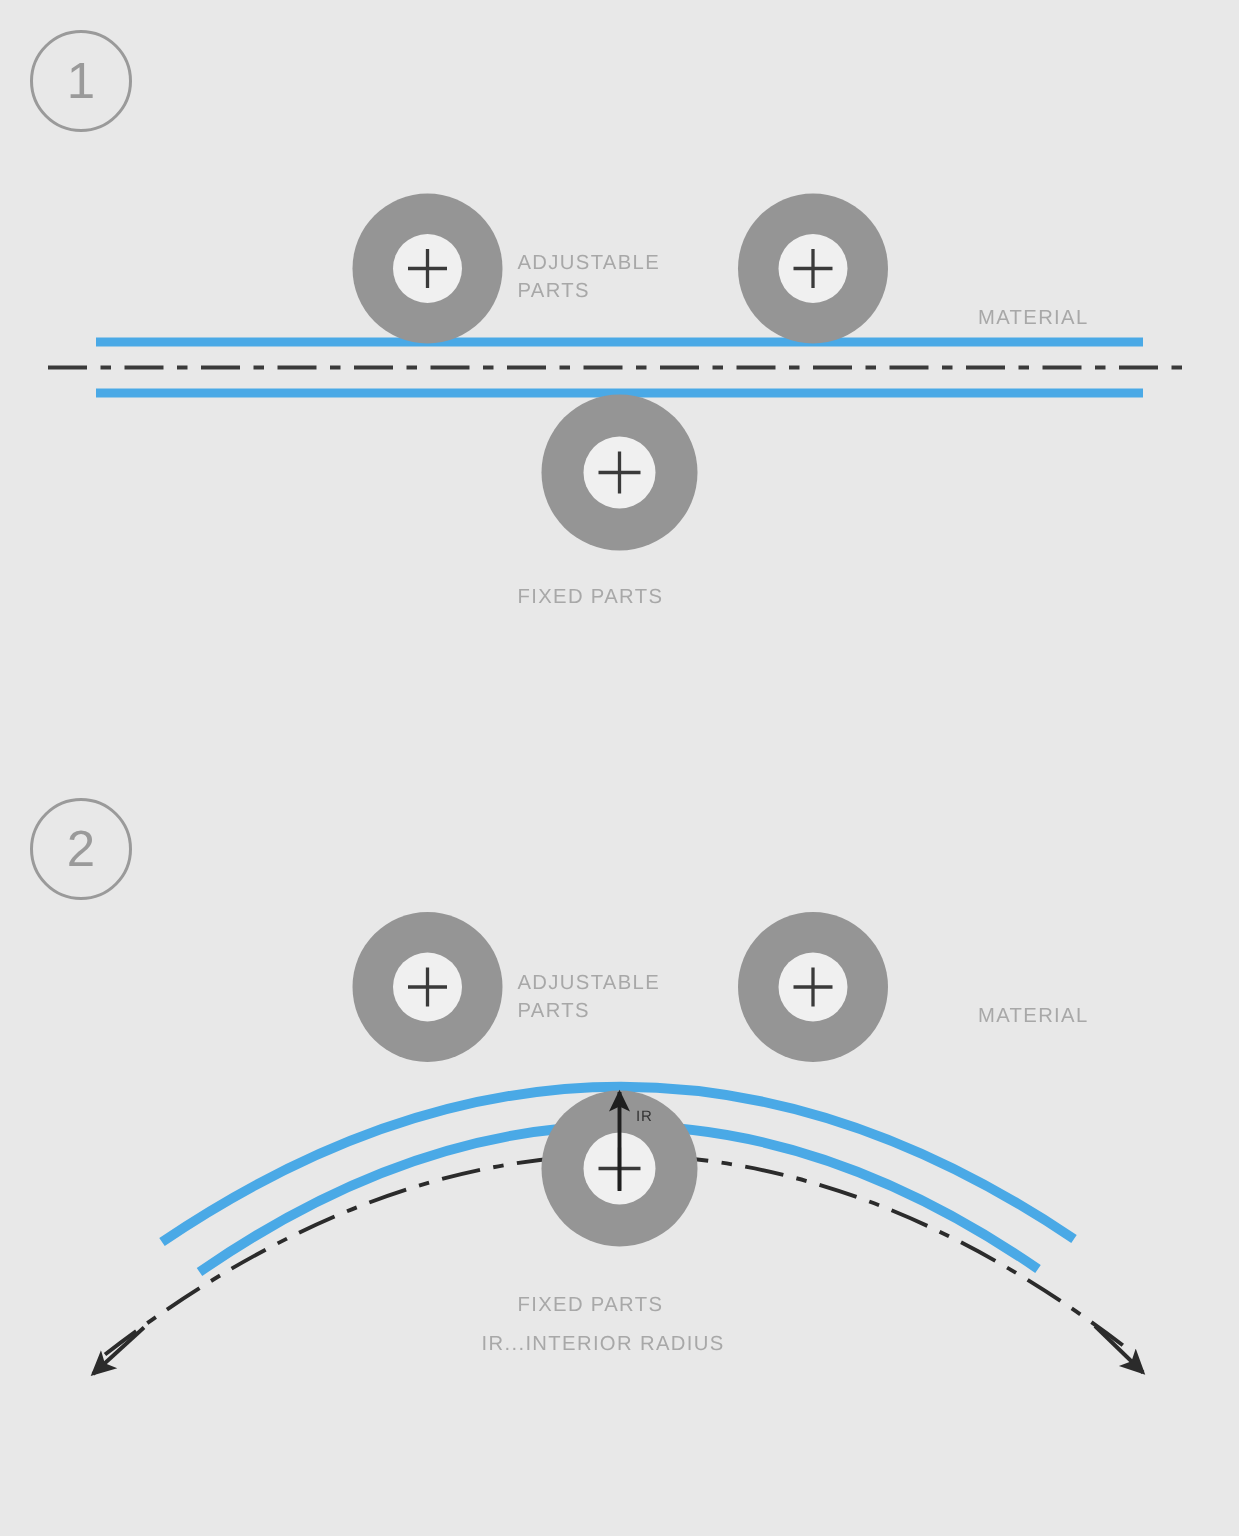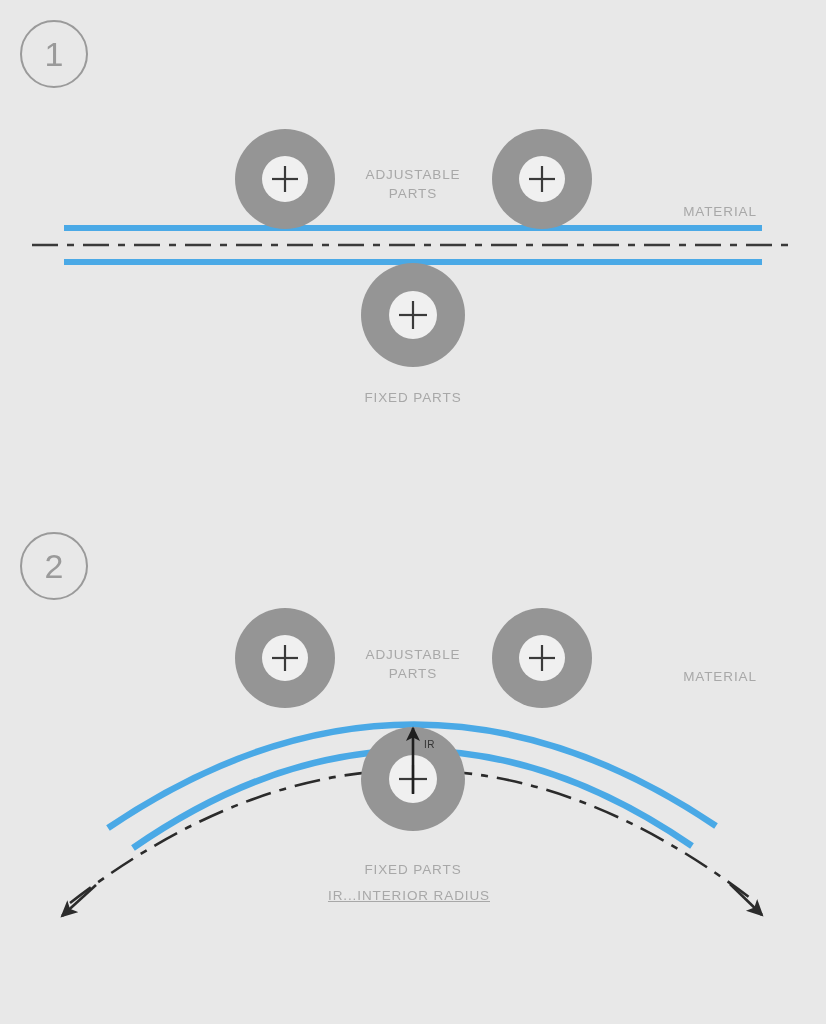--- a/index.html
+++ b/index.html
@@ -51,31 +51,30 @@
     height: 512px;
   }
 
   .label {
     position: absolute;
     color: #a8a8a8;
     font-size: 13.5px;
     letter-spacing: 0.9px;
     font-family: "Liberation Sans", sans-serif;
     white-space: nowrap;
-    text-align: center;
     line-height: 19px;
   }
   .label-adjustable-1 { left: 345px; top: 165px; width: 136px; }
   .label-material-1   { left: 652px; top: 202px; width: 136px; }
   .label-fixed-1      { left: 345px; top: 388px; width: 136px; }
 
   .label-adjustable-2 { left: 345px; top: 133px; width: 136px; }
   .label-material-2   { left: 652px; top: 155px; width: 136px; }
   .label-fixed-2      { left: 345px; top: 348px; width: 136px; }
-  .label-ir-legend-2  { left: 309px; top: 374px; width: 200px; text-decoration: underline; }
+  .label-ir-legend-2  { left: 321px; top: 374px; width: 200px; }
 
   .ir-text {
     position: absolute;
     left: 424px;
     top: 739px;
     color: #333333;
     font-size: 10px;
     letter-spacing: 0.5px;
     font-family: "Liberation Sans", sans-serif;
   }

